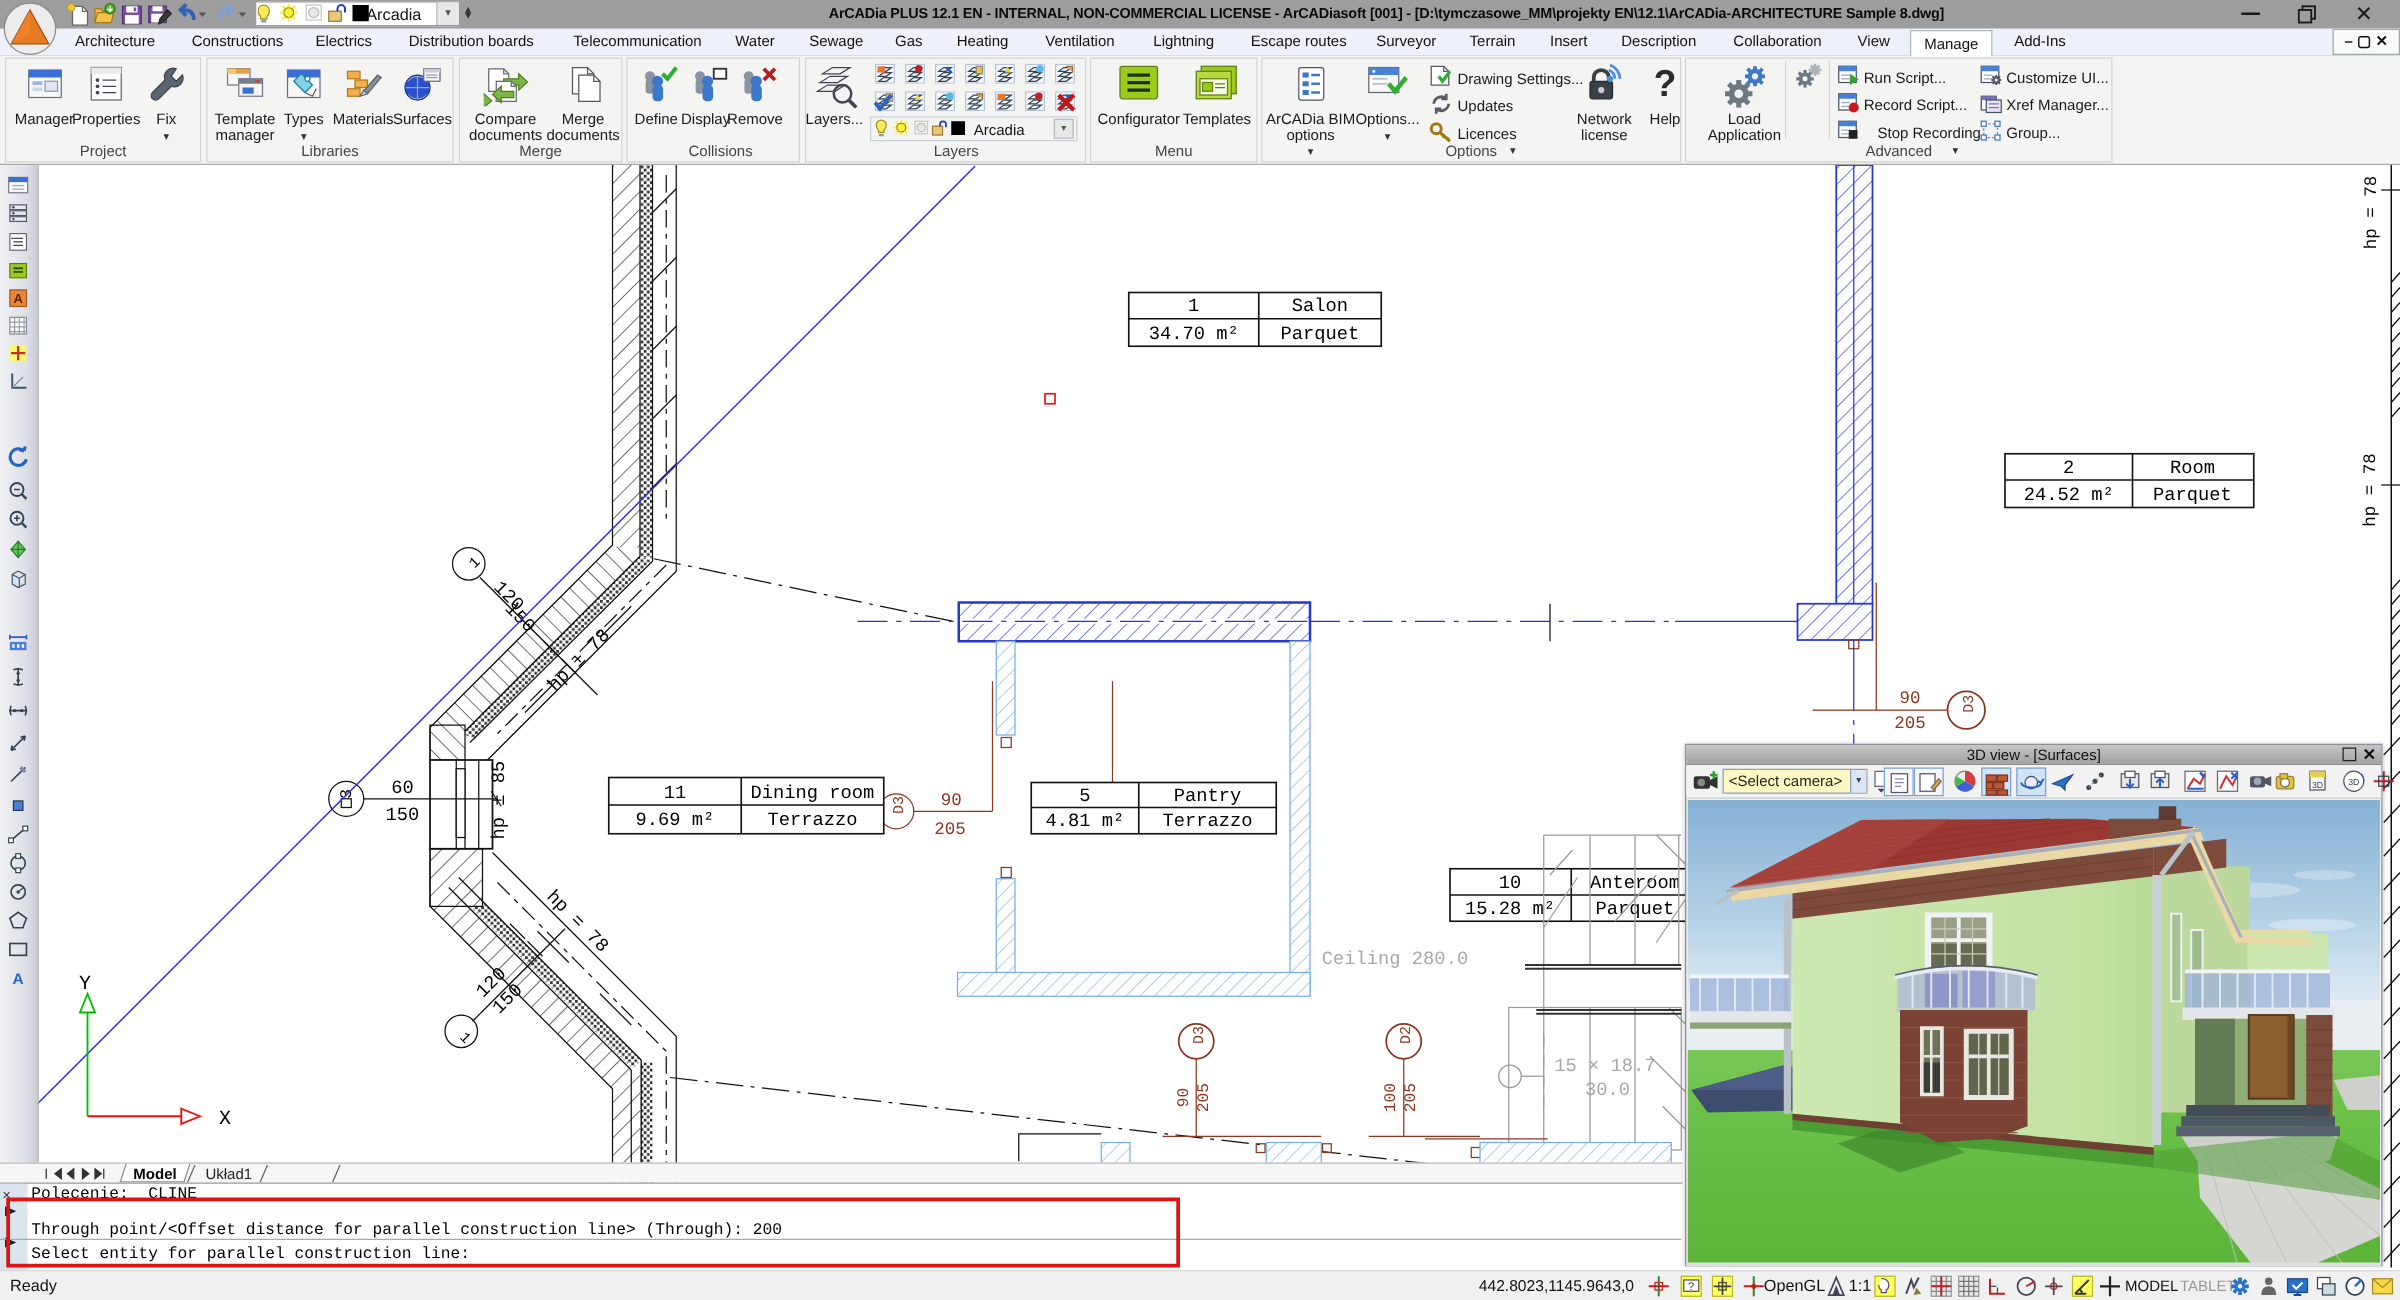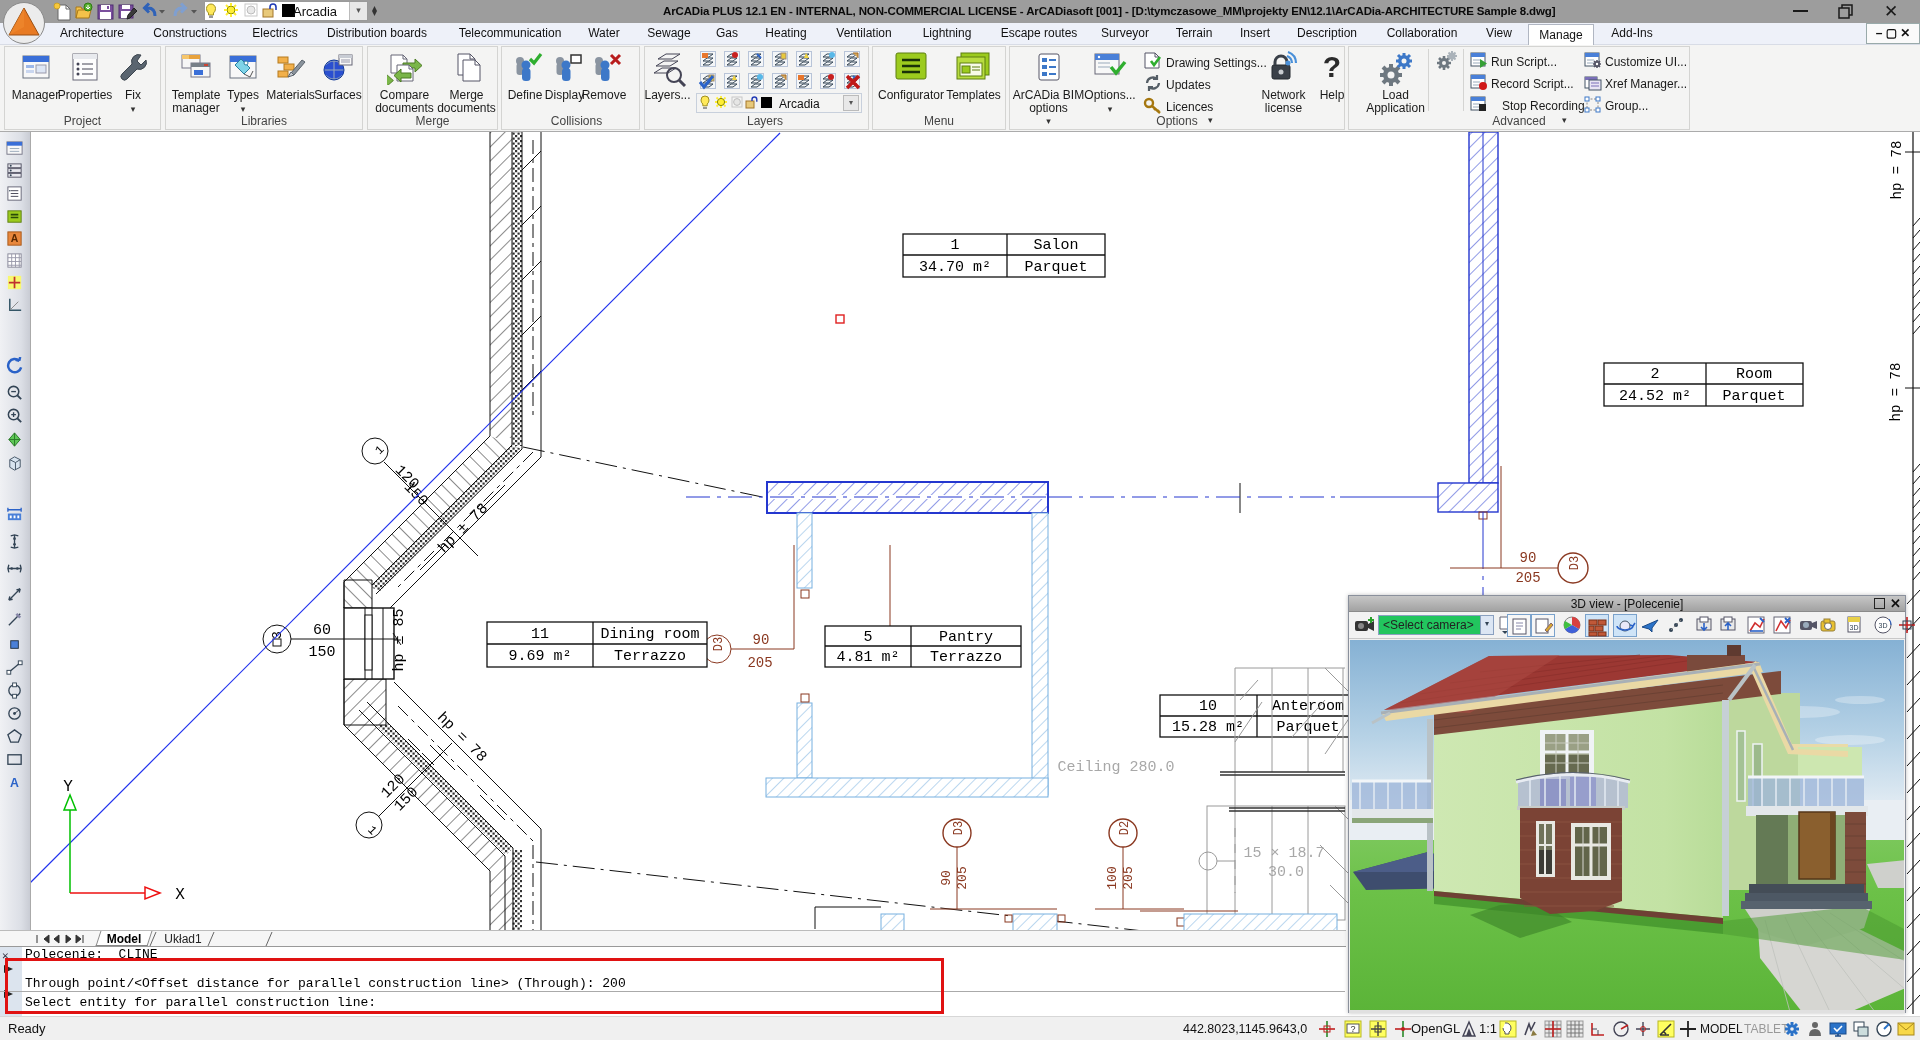--- a/index.html
+++ b/index.html
@@ -1025,31 +1025,31 @@
       <path d="M9,9 l5,-5" stroke="#2a72c8" stroke-width="2"></path>
     </svg>
     <svg class="statico" style="left:1897px" width="18" height="18" viewBox="0 0 18 18">
       <rect x="1" y="3" width="16" height="12" fill="#f8d848" stroke="#a8881a"></rect>
       <path d="M1,3 l8,7 8,-7" fill="none" stroke="#a8881a"></path>
     </svg>
   </div>
 
 <div class="abs" id="view3d">
     <div class="abs" style="left:0;top:0;width:556px;height:16px;background:linear-gradient(#c6c6c6,#a2a2a2);border-bottom:1px solid #8a8a8a"></div>
-    <div class="abs" style="left:0;top:1px;width:556px;text-align:center;font-size:12px;color:#111">3D view - [Polecenie]</div>
+    <div class="abs" style="left:0;top:1px;width:556px;text-align:center;font-size:12px;color:#111">3D view - [Surfaces]</div>
     <div class="abs" style="left:525px;top:2px;width:11px;height:11px;border:1.5px solid #222"></div>
     <div class="abs" style="left:541px;top:0px;font-size:13px;color:#111;font-weight:bold">✕</div>
     <div class="abs" style="left:0;top:16px;width:556px;height:27px;background:#f2f2f2;border-bottom:1px solid #c8c8c8"></div>
     <svg class="abs" style="left:5px;top:19px" width="24" height="22">
       <rect x="1" y="6" width="13" height="10" rx="2" fill="#333"></rect>
       <path d="M14,9 l6,-3 v10 l-6,-3 z" fill="#333"></path>
       <circle cx="7" cy="11" r="3" fill="#888"></circle>
       <path d="M17,2 v6 M14,5 h6" stroke="#2aa02a" stroke-width="2"></path>
     </svg>
-    <div class="abs" style="left:29px;top:19px;width:116px;height:20px;background:#22c55e;border:1px solid #8aa0c0;font-size:12px;color:#222;line-height:18px;padding-left:4px">&lt;Select camera&gt;</div>
+    <div class="abs" style="left:29px;top:19px;width:116px;height:20px;background:#fef9c3;border:1px solid #8aa0c0;font-size:12px;color:#222;line-height:18px;padding-left:4px">&lt;Select camera&gt;</div>
     <div class="abs" style="left:131px;top:20px;width:13px;height:18px;background:#dce6f4;border-left:1px solid #8aa0c0;text-align:center;font-size:8px;line-height:16px;color:#345">▾</div>
     <svg class="abs" style="left:148px;top:19px" width="16" height="22">
       <path d="M3,2 h7 l3,3 v9 h-10 z" fill="#fff" stroke="#667"></path>
       <path d="M5,16 l3,3 3,-3" fill="#345"></path>
     </svg>
     <div class="abs" style="left:158px;top:18px;width:24px;height:23px;background:#f6f6f6;border:1px solid #7aa2cc;"><svg width="22" height="21" style="margin:1px 0 0 1px">
         <rect x="4" y="3" width="13" height="15" fill="#fff" stroke="#556"></rect>
         <path d="M7,7 h7 M7,10 h7 M7,13 h5" stroke="#88a"></path>
       </svg></div>
     <div class="abs" style="left:182px;top:18px;width:24px;height:23px;background:#f6f6f6;border:1px solid #7aa2cc;"><svg width="22" height="21" style="margin:1px 0 0 1px">

